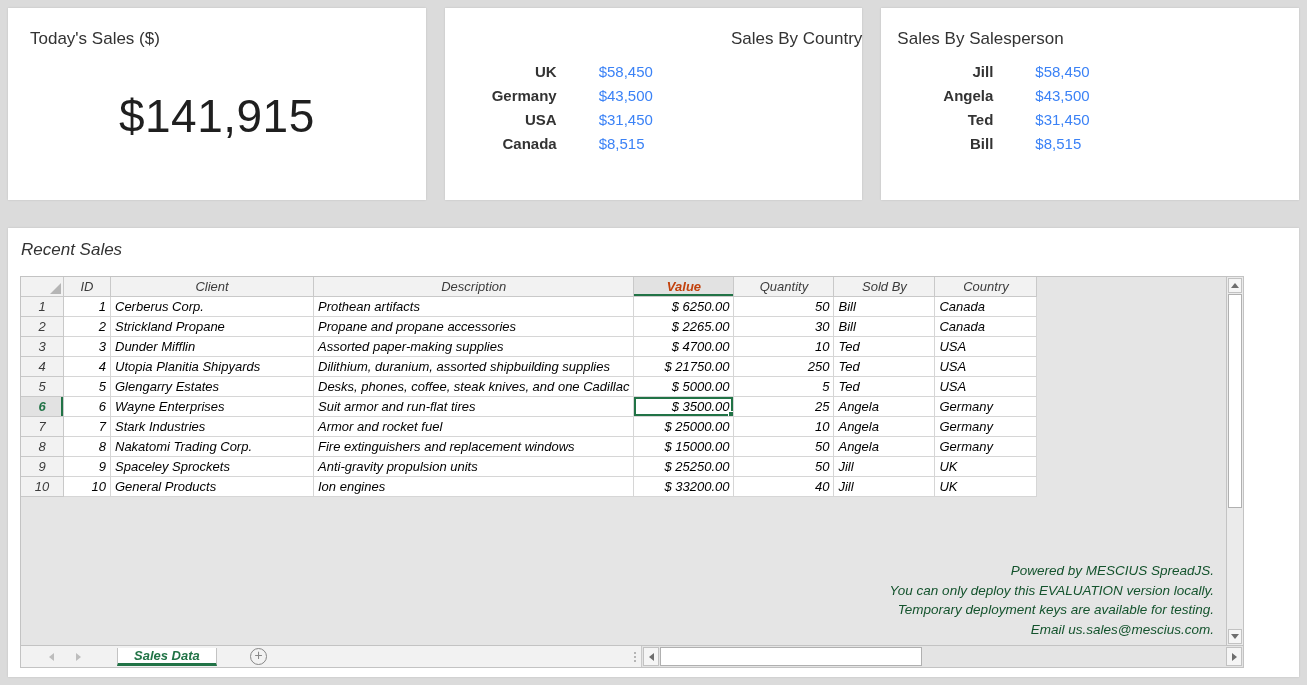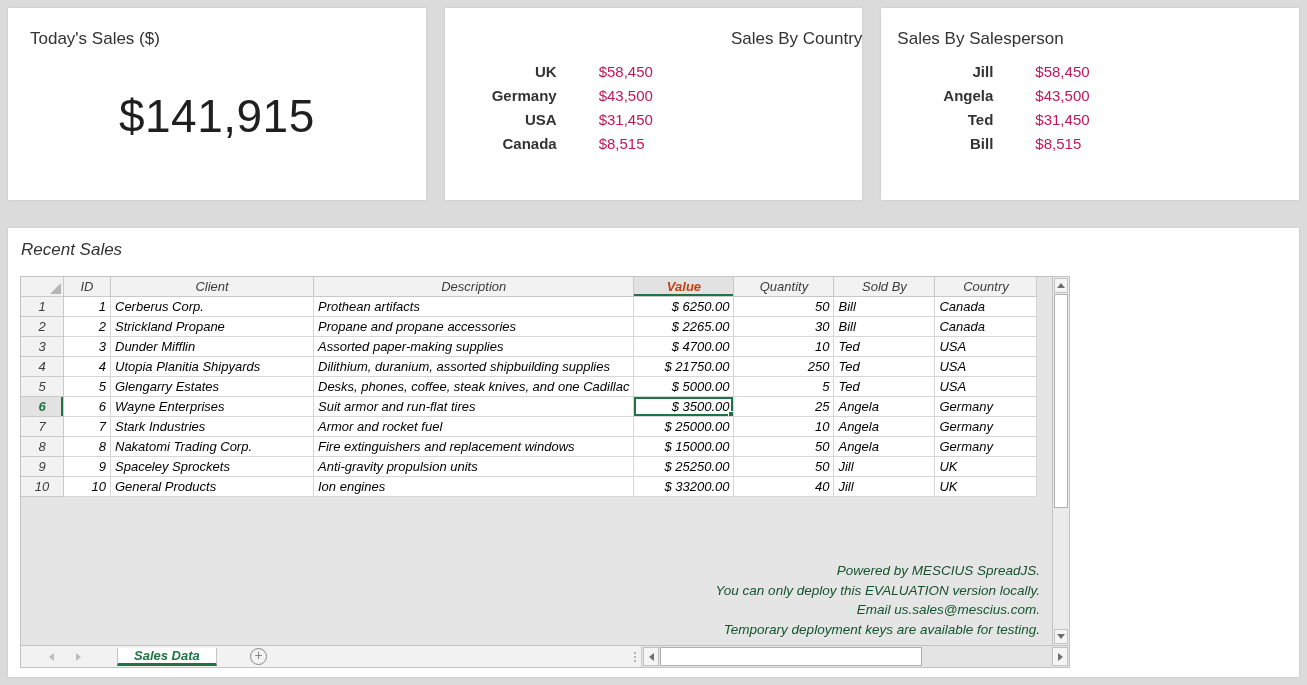--- a/index.html
+++ b/index.html
@@ -47,21 +47,21 @@
   .stat-label {
     text-align: right;
     font-weight: bold;
     font-size: 15px;
     color: #333;
     line-height: 22px;
   }
   .stat-value {
     text-align: left;
     font-size: 15px;
-    color: #be185d;
+    color: #3b82f6;
     line-height: 22px;
   }
 
   
   .panel {
     margin: 28px 8px 0 8px;
     height: 449px;
     background: #ffffff;
     box-shadow: 0 0 2px rgba(0,0,0,.12);
     position: relative;
@@ -73,21 +73,21 @@
     top: 12px;
     font-size: 17px;
     color: #333;
   }
 
   
   .ss {
     position: absolute;
     left: 12px;
     top: 48px;
-    width: 1050px;
+    width: 1224px;
     height: 392px;
   }
   .ss-main {
     height: 370px;
     display: flex;
     border: 1px solid #c3c3c3;
     background: #e5e5e5;
   }
   .ss-viewport {
     flex: 1;
@@ -446,22 +446,22 @@
             <td class="al-r">40</td>
             <td>Jill</td>
             <td>UK</td>
           </tr>
         </tbody>
           </table>
 
         <div class="watermark">
           <div>Powered by MESCIUS SpreadJS.</div>
           <div>You can only deploy this EVALUATION version locally.</div>
+          <div>Temporary deployment keys are available for testing.</div>
           <div>Email us.sales@mescius.com.</div>
-          <div>Temporary deployment keys are available for testing.</div>
         </div>
       </div>
 
       <div class="ss-vscroll">
         <div class="sb-btn v-btn">
             <span class="tri-up"></span>
           </div>
         <div class="vthumb"></div>
         <div class="vtrack"></div>
         <div class="sb-btn v-btn">

